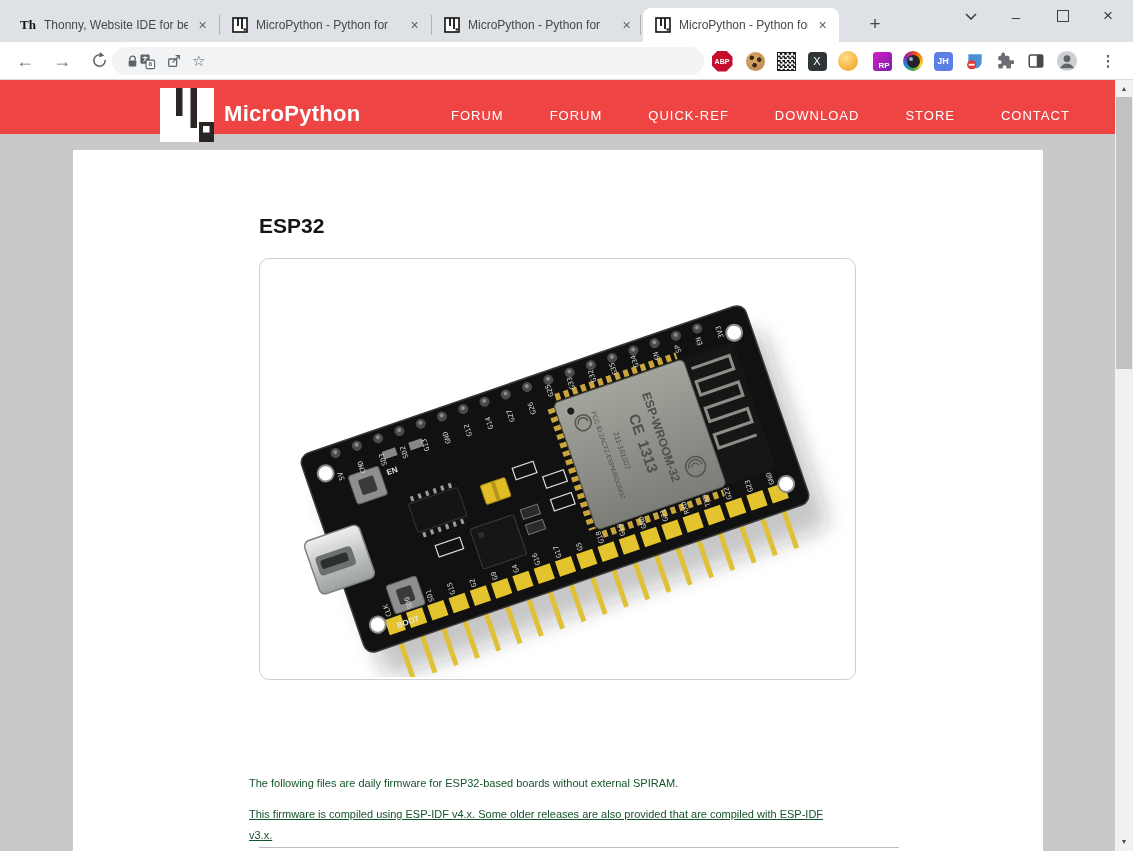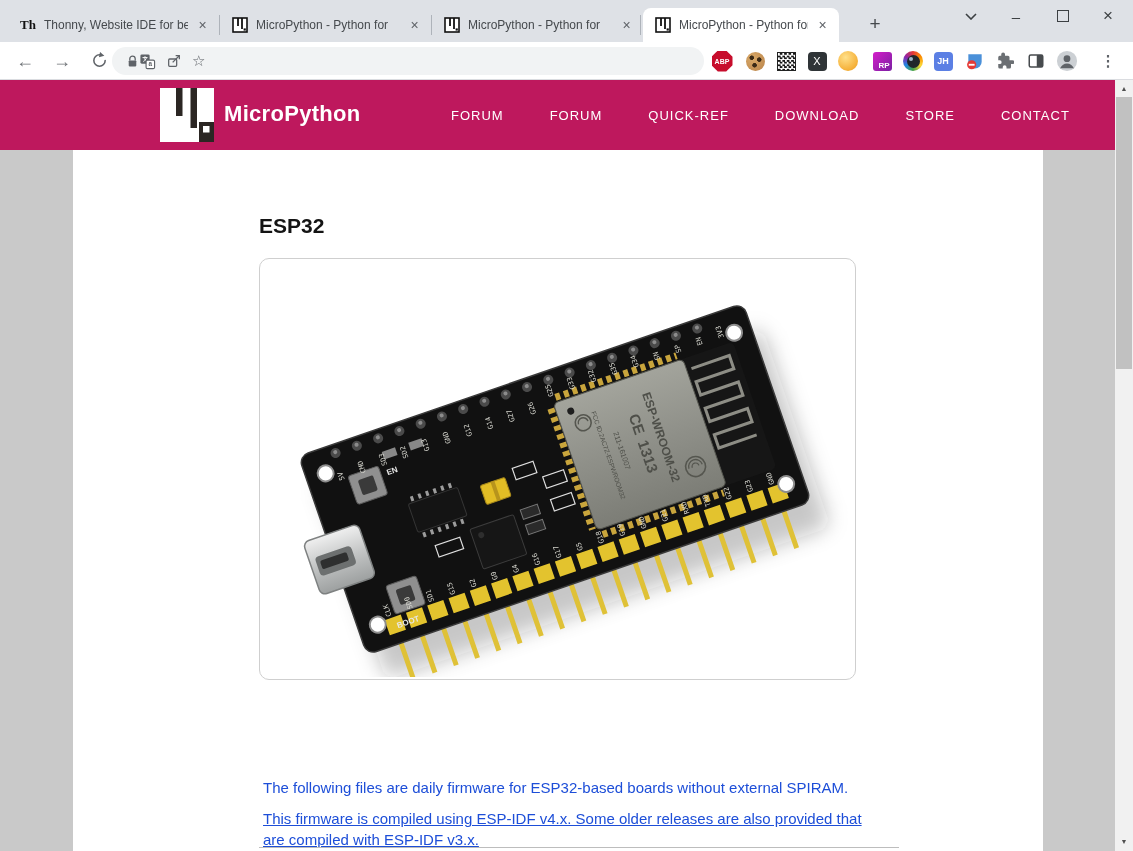--- a/index.html
+++ b/index.html
@@ -57,33 +57,33 @@
   .jh{width:19px;height:19px;border-radius:4px;background:#5b7fe4;color:#fff;font-size:9px;font-weight:700;
        display:flex;align-items:center;justify-content:center;}
   .menu3{font-size:15px;color:#5f6368;font-weight:700;}
 
   
   .viewport{position:absolute;left:0;top:80px;width:1133px;height:771px;background:#c9c9c9;}
   .scrollbar{position:absolute;right:0;top:0;width:18px;height:771px;background:#f1f1f1;}
   .sb-arrow{position:absolute;left:0;width:18px;height:16px;text-align:center;font-size:7px;color:#505050;line-height:16px;}
   .sb-thumb{position:absolute;left:1px;top:17px;width:16px;height:272px;background:#c1c1c1;}
 
-  .siteheader{position:absolute;left:0;top:0;width:1115px;height:70px;background:#be185d;}
+  .siteheader{position:absolute;left:0;top:0;width:1115px;height:54px;background:#ef4444;}
   .brand{position:absolute;left:224px;top:21px;color:#fff;font-size:22px;font-weight:700;letter-spacing:.3px;}
   .sitenav{position:absolute;left:451px;top:28px;display:flex;gap:46px;}
   .sitenav div{color:#fff;font-size:13px;font-weight:400;letter-spacing:1px;cursor:pointer;}
 
   .whitecol{position:absolute;left:73px;top:70px;width:970px;height:701px;background:#fff;}
   .pagetitle{position:absolute;left:259px;top:134px;font-size:21px;font-weight:700;color:#141414;}
   .imgbox{position:absolute;left:259px;top:178px;width:595px;height:420px;background:#fff;
        border:1px solid #cfcfcf;border-radius:10px;overflow:hidden;}
   .infoblock{position:absolute;left:259px;top:603px;font-size:15px;color:#1e1e1e;line-height:17.5px;}
   .infoblock b{font-weight:700;}
   .infoblock a{color:#d33a49;text-decoration:none;cursor:pointer;}
-  .para{position:absolute;left:263px;width:600px;font-size:15px;color:#1d4ed8;line-height:21px;}
+  .para{position:absolute;left:249px;width:600px;font-size:11px;color:#14532d;line-height:21px;}
   .rule{position:absolute;left:259px;top:767px;width:640px;height:1px;background:#bdbdbd;}
 
   
   .pl{font-size:7px;fill:#d8d8d0;font-family:"DejaVu Sans Mono",monospace;}
   .mt{fill:#4e4f49;text-anchor:middle;font-family:"Liberation Sans",sans-serif;}
   .mt-name{font-size:12px;font-weight:700;}
   .mt-ce{font-size:15px;font-weight:700;}
   .mt-sm{font-size:6.5px;}
   .mt-reg{font-size:7.5px;}
   .btn-label{font-size:8px;fill:#e8e8e8;font-weight:700;}

